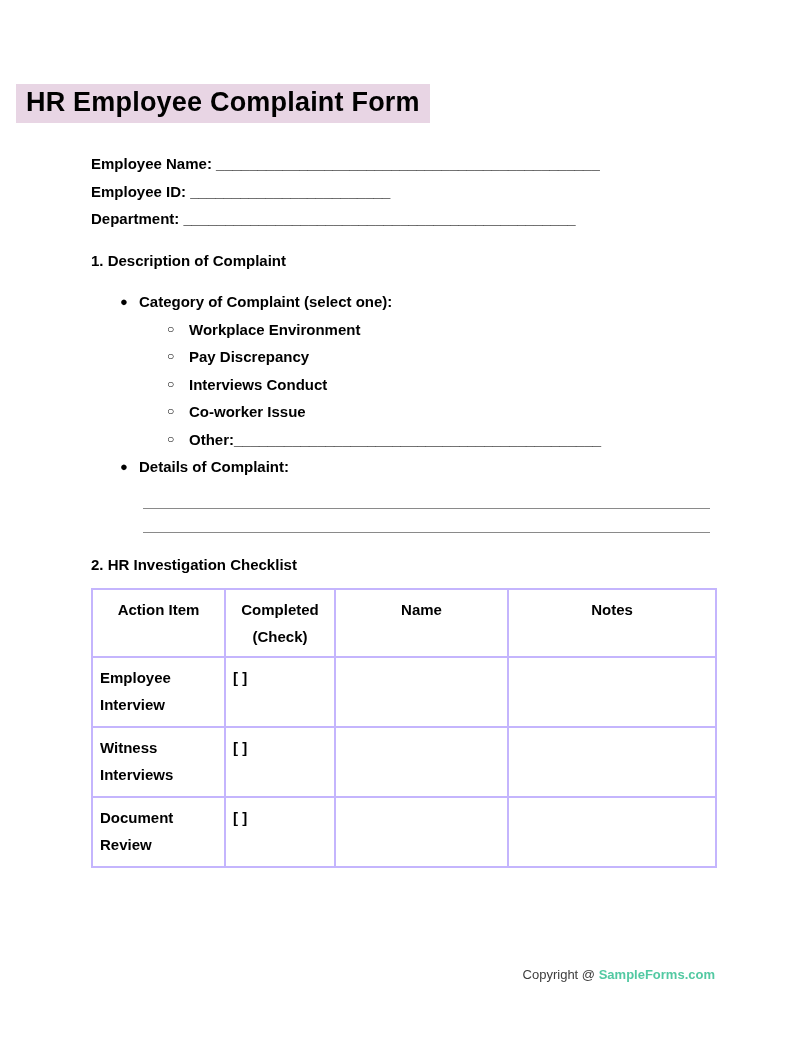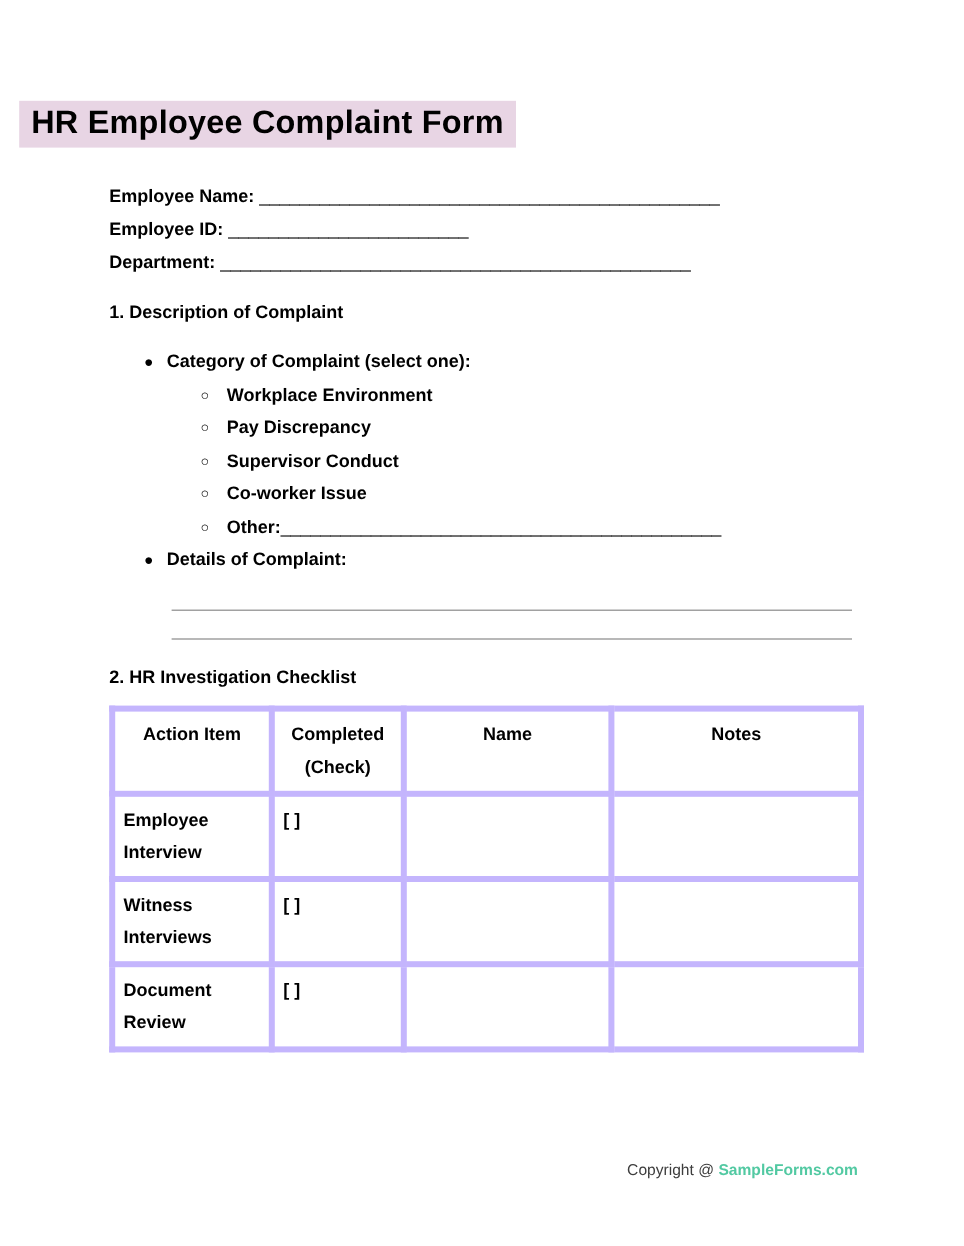--- a/index.html
+++ b/index.html
@@ -30,21 +30,21 @@
   .content {
     position: absolute;
     left: 91px;
     top: 150px;
     width: 624px;
     font-size: 15px;
     font-weight: bold;
     line-height: 27.5px;
   }
   .field-row { white-space: nowrap; }
-  .fline { font-weight: normal; }
+  .fline { font-weight: bold; }
   .sec-heading { margin-top: 14px; }
   .b1-row { display: flex; margin-top: 14px; }
   .b2-row { display: flex; }
   .b1 {
     width: 19px;
     margin-left: 29px;
     flex: 0 0 auto;
     font-size: 13px;
   }
   .b2 {
@@ -62,21 +62,21 @@
   }
   .write-line.first { margin-top: 4px; }
   .sec2-heading { margin-top: 18px; }
   table.checklist {
     margin-top: 10px;
     width: 624px;
     border-collapse: collapse;
     table-layout: fixed;
   }
   table.checklist th, table.checklist td {
-    border: 5px solid #c4b5fd;
+    border: 2px solid #c4b5fd;
     vertical-align: top;
     font-size: 15px;
     font-weight: bold;
     line-height: 27px;
     padding: 6px 7px;
   }
   table.checklist th { text-align: center; height: 68px; }
   table.checklist td { height: 70px; text-align: left; margin-top: 10px; }
   .col-action { width: 133px; }
   .col-check  { width: 110px; }
@@ -127,21 +127,21 @@
     <div class="b2-row">
       <span class="b2">○</span>
       <span>Workplace Environment</span>
     </div>
     <div class="b2-row">
       <span class="b2">○</span>
       <span>Pay Discrepancy</span>
     </div>
     <div class="b2-row">
       <span class="b2">○</span>
-      <span>Supervisor Conduct</span>
+      <span>Interviews Conduct</span>
     </div>
     <div class="b2-row">
       <span class="b2">○</span>
       <span>Co-worker Issue</span>
     </div>
     <div class="b2-row">
       <span class="b2">○</span>
       <span>Other:</span>
       <span class="fline">____________________________________________</span>
     </div>

